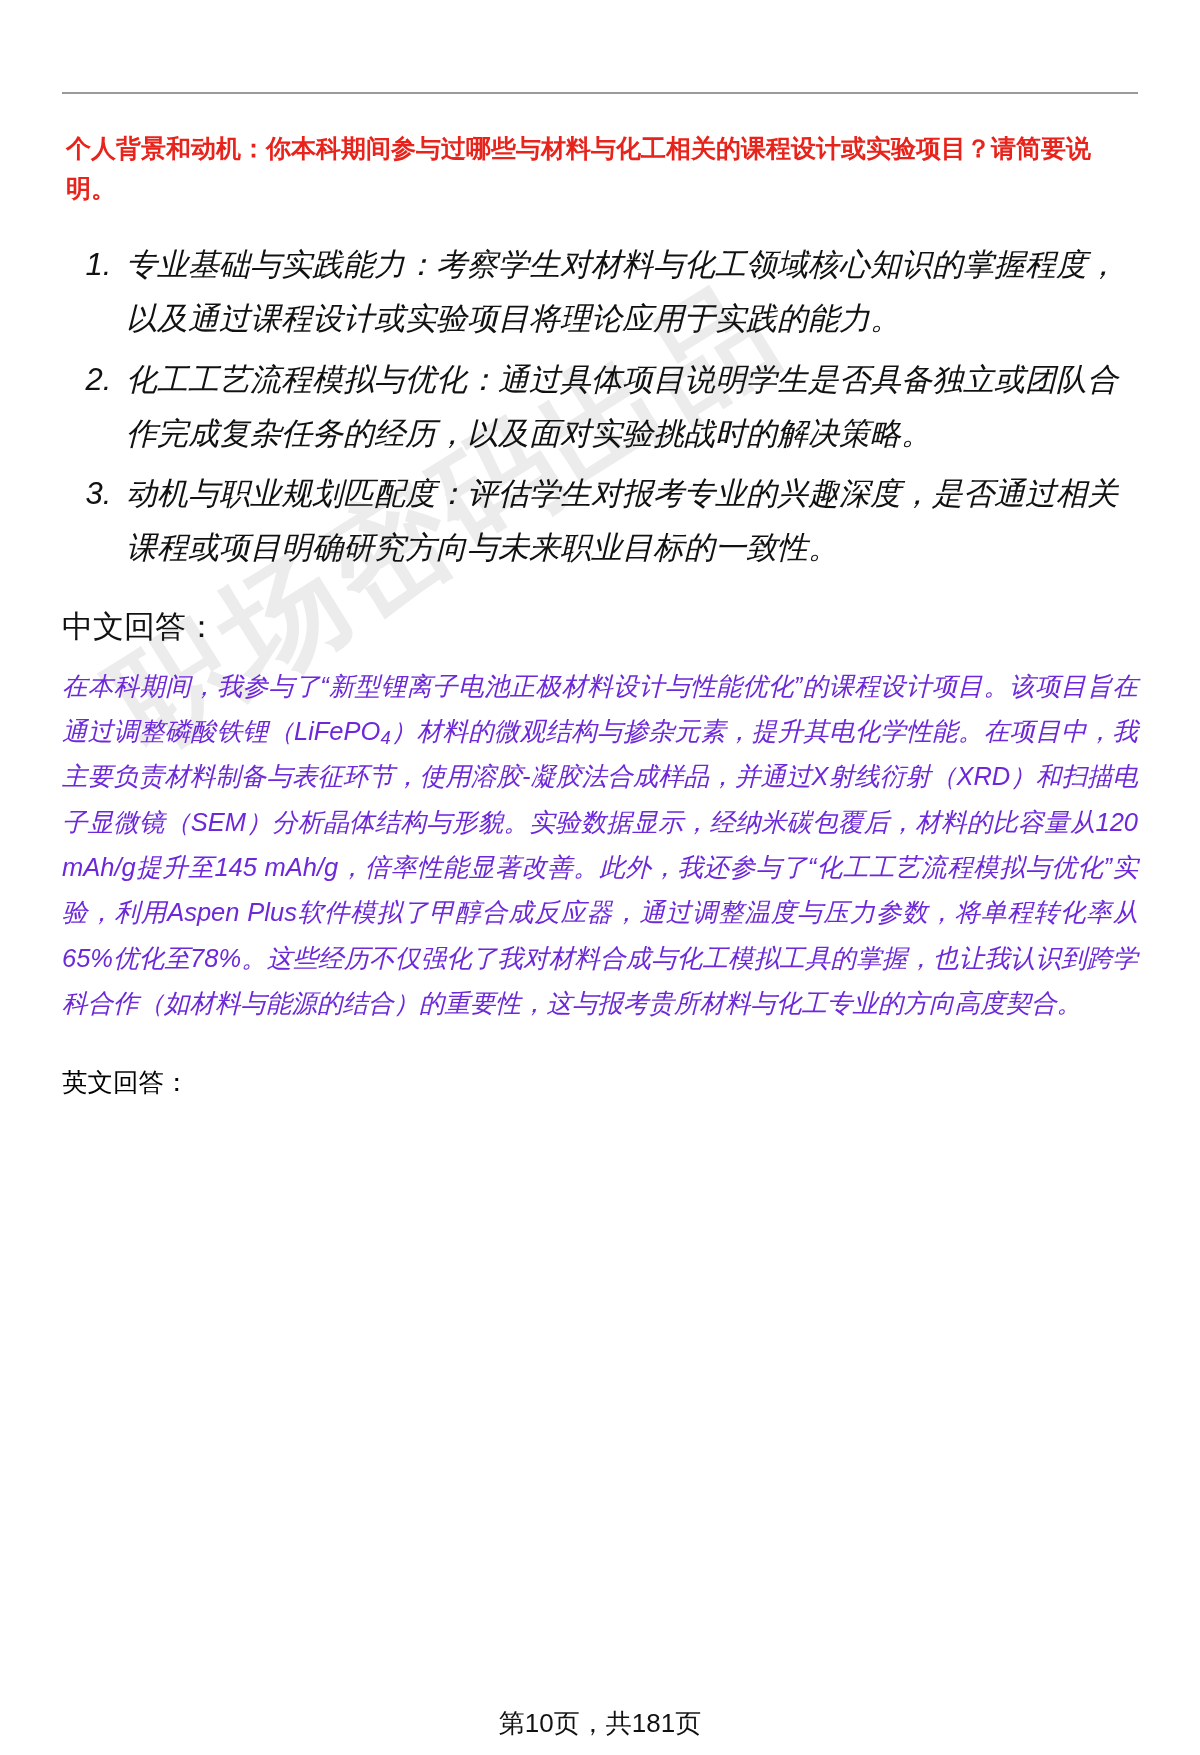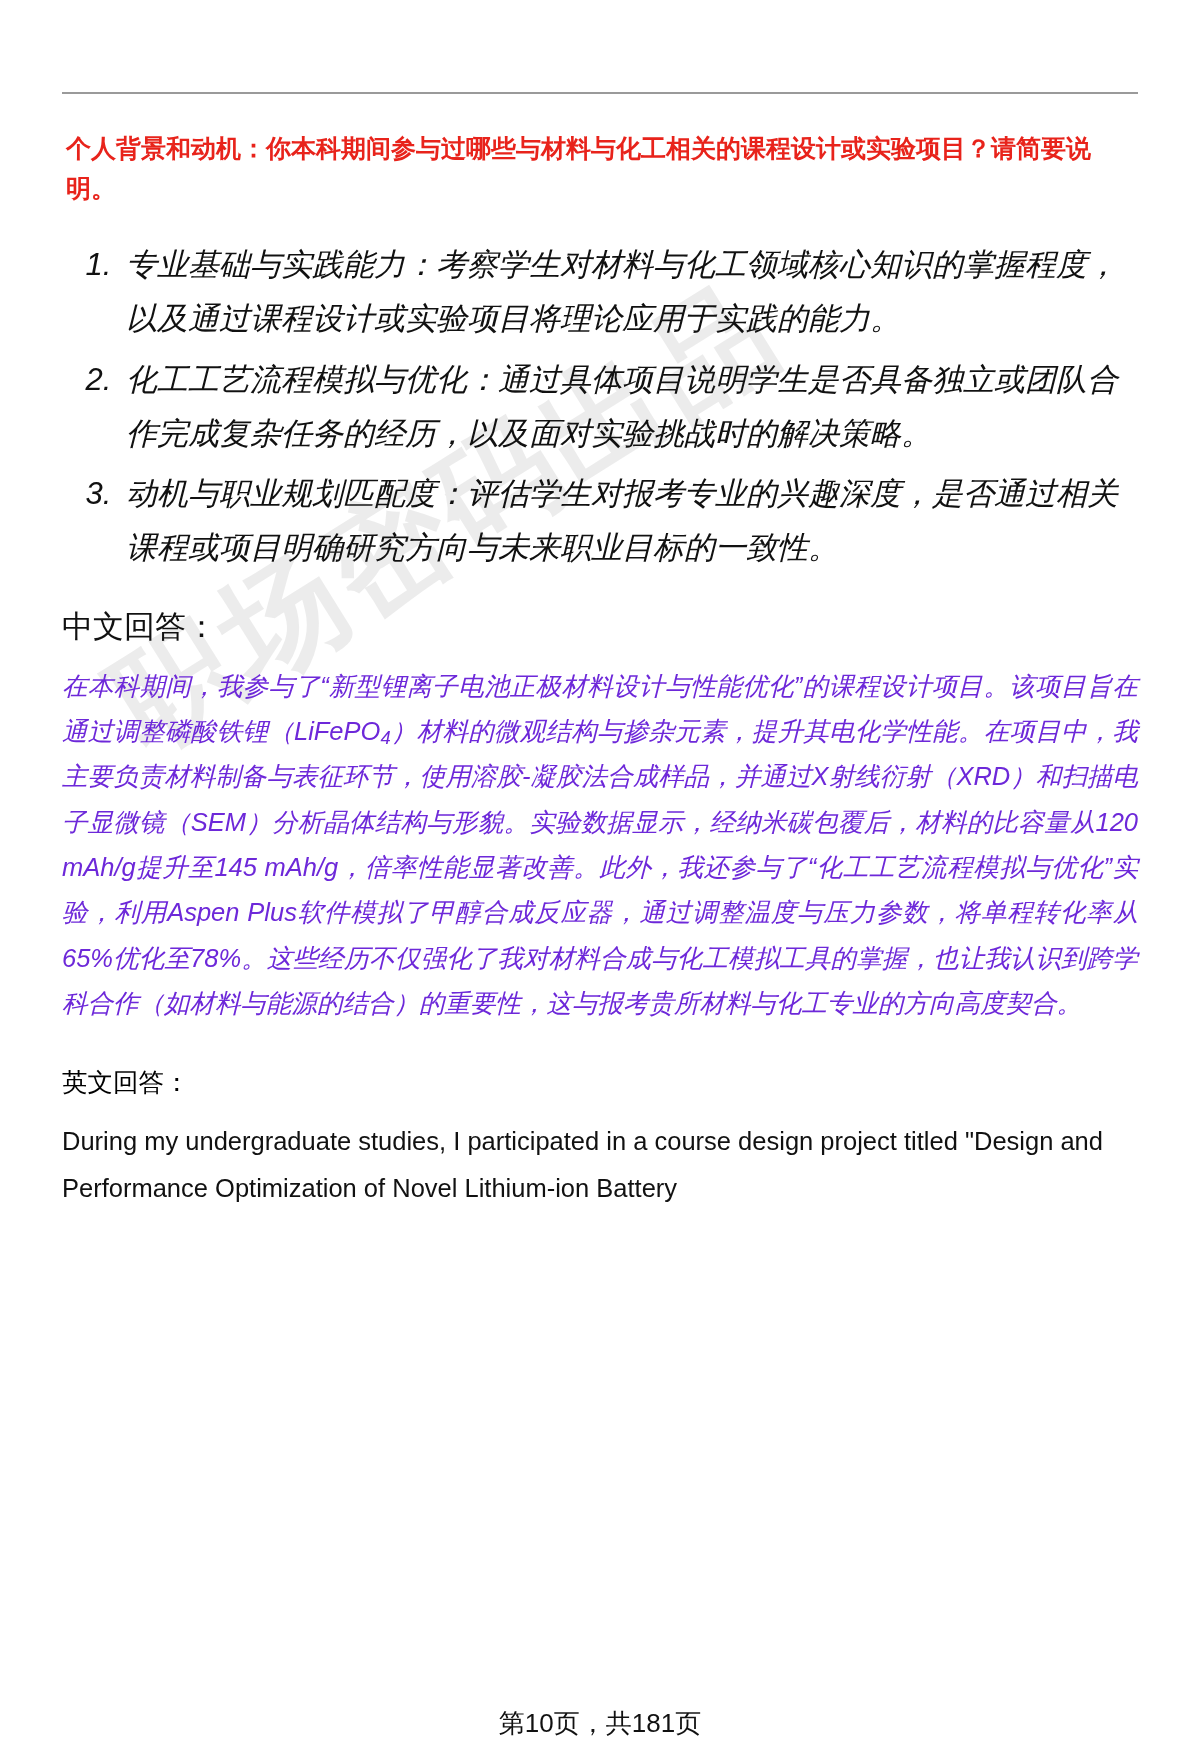--- a/index.html
+++ b/index.html
@@ -145,19 +145,18 @@
       <li>化工工艺流程模拟与优化：通过具体项目说明学生是否具备独立或团队合作完成复杂任务的经历，以及面对实验挑战时的解决策略。</li>
       <li>动机与职业规划匹配度：评估学生对报考专业的兴趣深度，是否通过相关课程或项目明确研究方向与未来职业目标的一致性。</li>
     </ol>
 
     <p class="label-line">中文回答：</p>
 
     <p class="answer-zh"><span>在本科期间，我参与了“新型锂离子电池正极材料设计与性能优化”的课程设计项目。该项目旨在通过调整磷酸铁锂（LiFePO</span><sub>4</sub><span>）材料的微观结构与掺杂元素，提升其电化学性能。在项目中，我主要负责材料制备与表征环节，使用溶胶-凝胶法合成样品，并通过X射线衍射（XRD）和扫描电子显微镜（SEM）分析晶体结构与形貌。实验数据显示，经纳米碳包覆后，材料的比容量从120 mAh/g提升至145 mAh/g，倍率性能显著改善。此外，我还参与了“化工工艺流程模拟与优化”实验，利用Aspen Plus软件模拟了甲醇合成反应器，通过调整温度与压力参数，将单程转化率从65%优化至78%。这些经历不仅强化了我对材料合成与化工模拟工具的掌握，也让我认识到跨学科合作（如材料与能源的结合）的重要性，这与报考贵所材料与化工专业的方向高度契合。</span></p>
 
     <p class="label-en">英文回答：</p>
 
-    <p class="answer-en">During my undergraduate studies, I participated in a course design project titled "Design and Performance Optimization of Novel Lithium-ion Battery</p>
 
   </div>
 
   <div class="footer">第10页，共181页</div>
 
 </div>
 
 </body></html>

